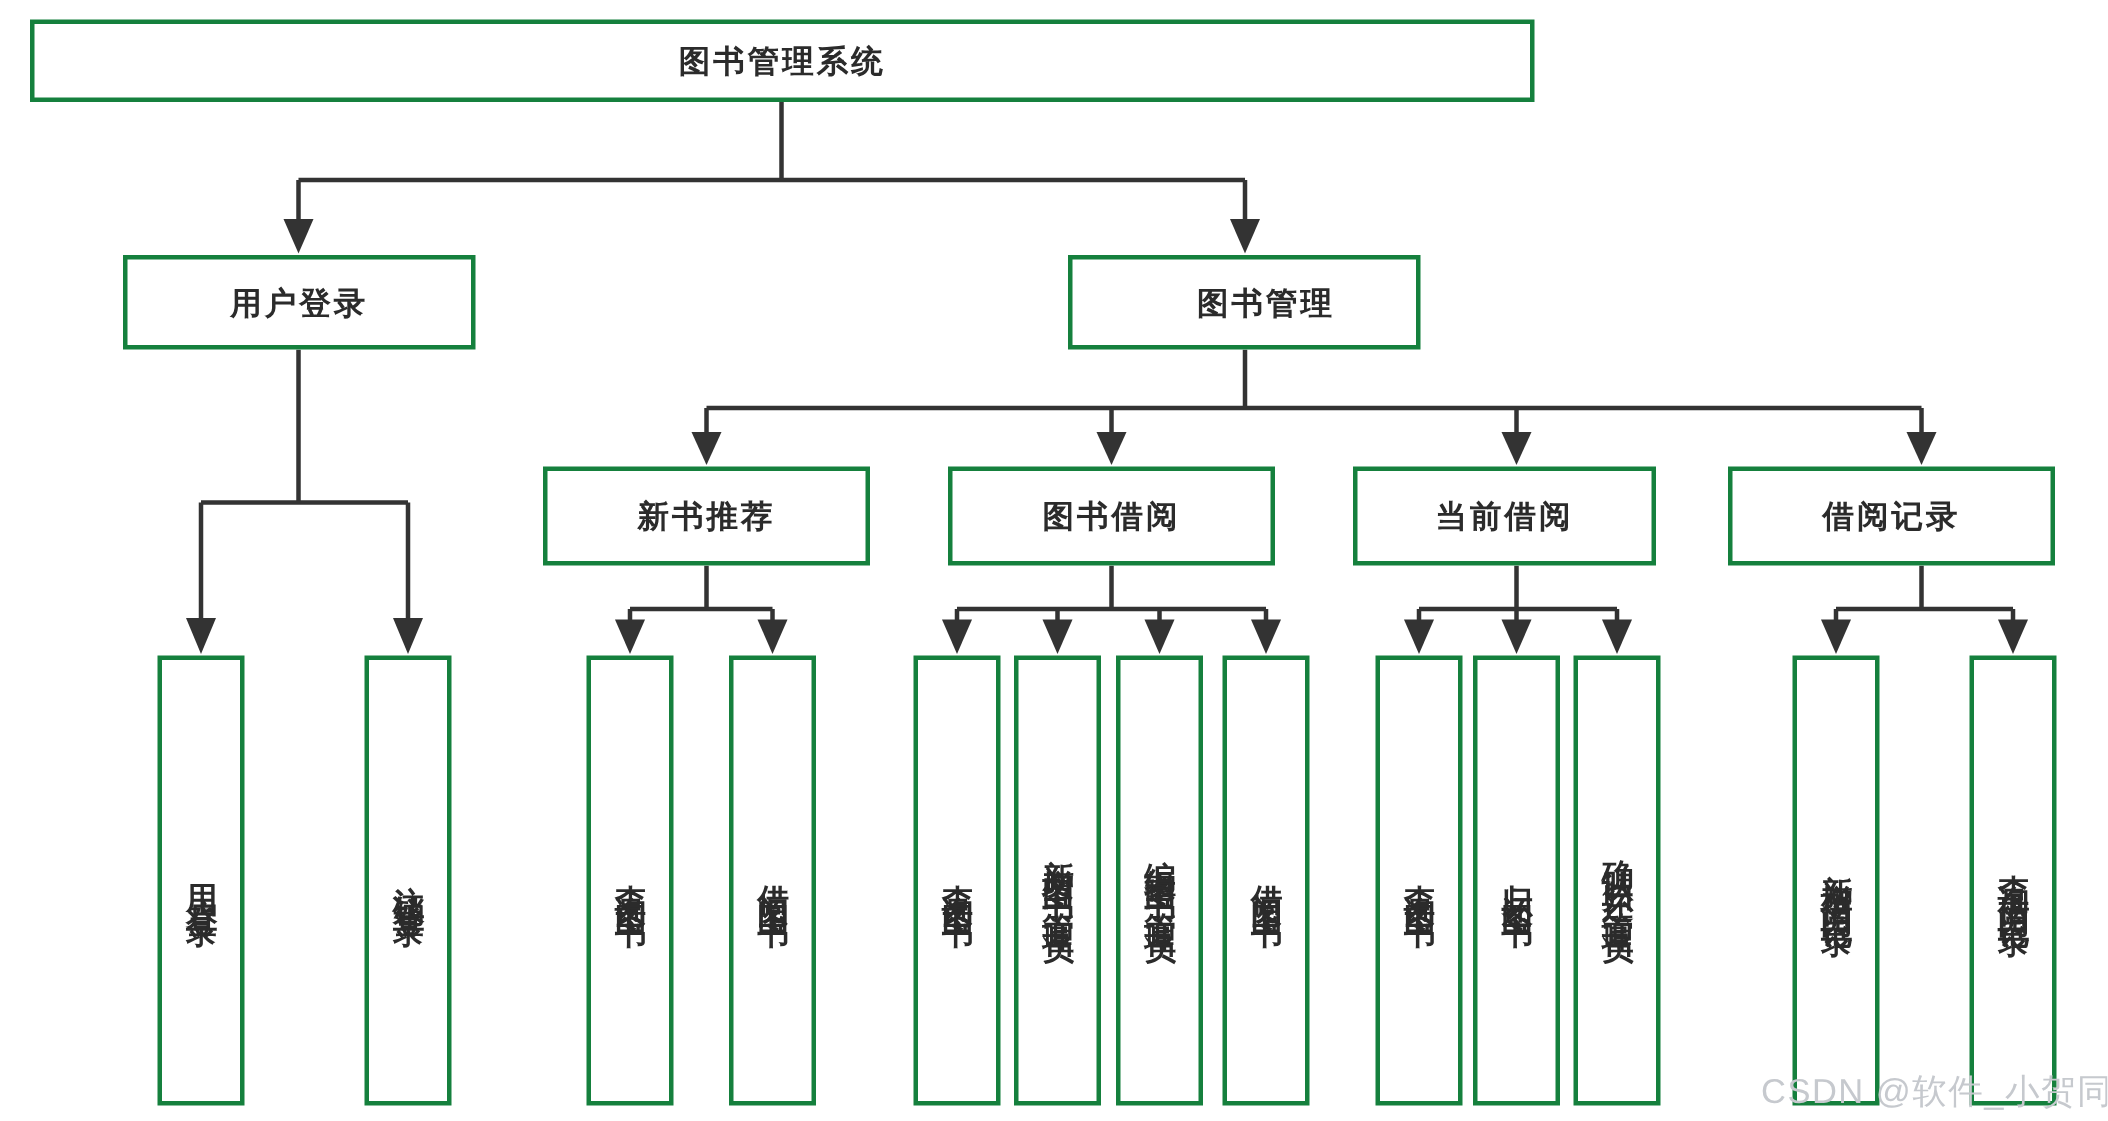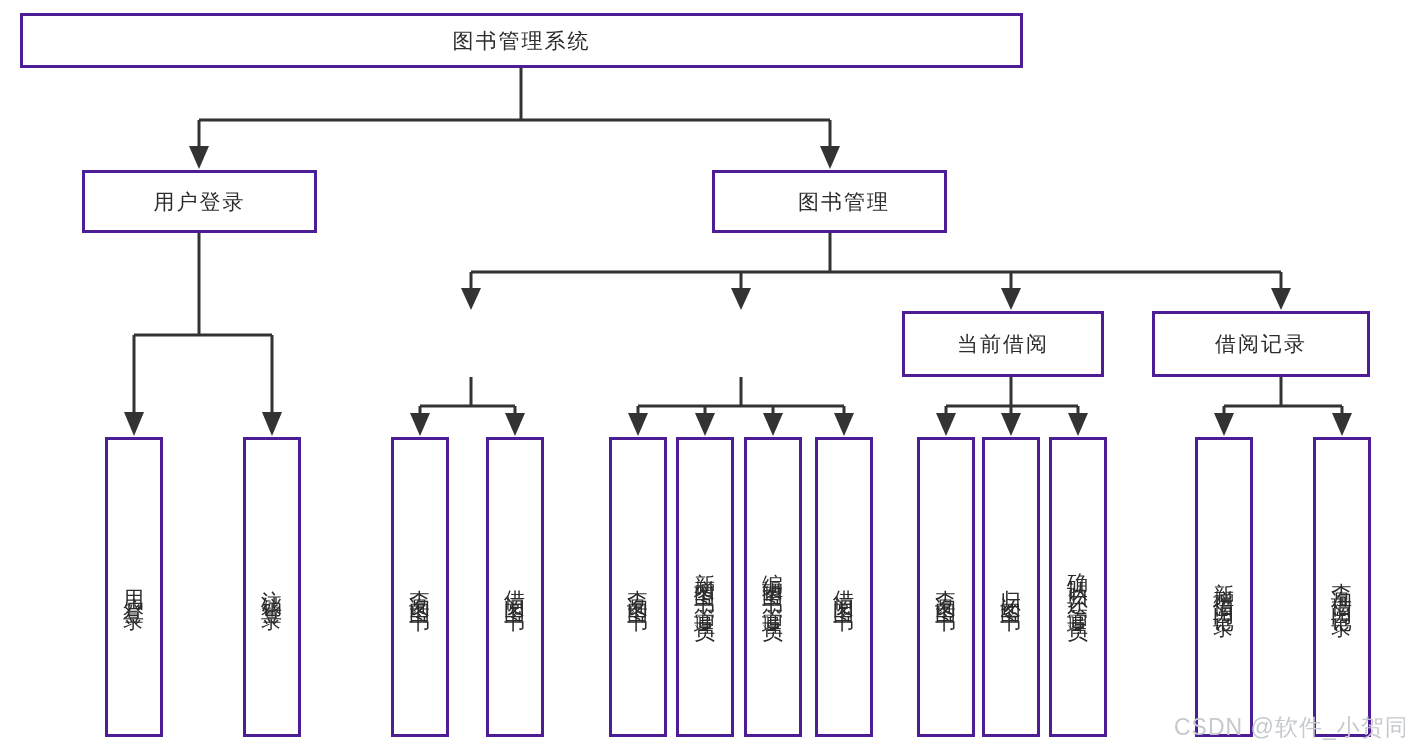--- a/index.html
+++ b/index.html
@@ -13,27 +13,28 @@
   }
   .connectors {
     position: absolute;
     left: 0; top: 0;
     width: 1405px; height: 747px;
     z-index: 1;
   }
   .box {
     position: absolute;
     box-sizing: border-box;
-    border: 3px solid #4c1d95;
+    border: 3px solid #15803d;
     background: #ffffff;
     display: flex;
     align-items: center;
     justify-content: center;
     color: #2b2b2b;
     z-index: 2;
+    font-weight: bold;
   }
   .h {
     font-size: 21px;
     letter-spacing: 2px;
     white-space: nowrap;
   }
   .v {
     writing-mode: vertical-rl;
     text-orientation: mixed;
     font-size: 21px;
@@ -117,20 +118,22 @@
       <polygon points="1214,413 1234,413 1224,436"></polygon>
       <polygon points="1332,413 1352,413 1342,436"></polygon>
     </g>
   </svg>
 
   <div class="box h" style="left:20px; top:13px; width:1003px; height:55px;">图书管理系统</div>
 
   <div class="box h" style="left:82px; top:170px; width:235px; height:63px;">用户登录</div>
   <div class="box h" style="left:712px; top:170px; width:235px; height:63px;padding-left:29px;">图书管理</div>
 
+  <div class="box h" style="left:362px; top:311px; width:218px; height:66px;">新书推荐</div>
+  <div class="box h" style="left:632px; top:311px; width:218px; height:66px;">图书借阅</div>
   <div class="box h" style="left:902px; top:311px; width:202px; height:66px;">当前借阅</div>
   <div class="box h" style="left:1152px; top:311px; width:218px; height:66px;">借阅记录</div>
 
   <div class="box v" style="left:105px; top:437px; width:58px; height:300px;">用户登录</div>
   <div class="box v" style="left:243px; top:437px; width:58px; height:300px;">注销登录</div>
 
   <div class="box v" style="left:391px; top:437px; width:58px; height:300px;">查询图书</div>
   <div class="box v" style="left:486px; top:437px; width:58px; height:300px;">借阅图书</div>
 
   <div class="box v" style="left:609px; top:437px; width:58px; height:300px;">查询图书</div>

